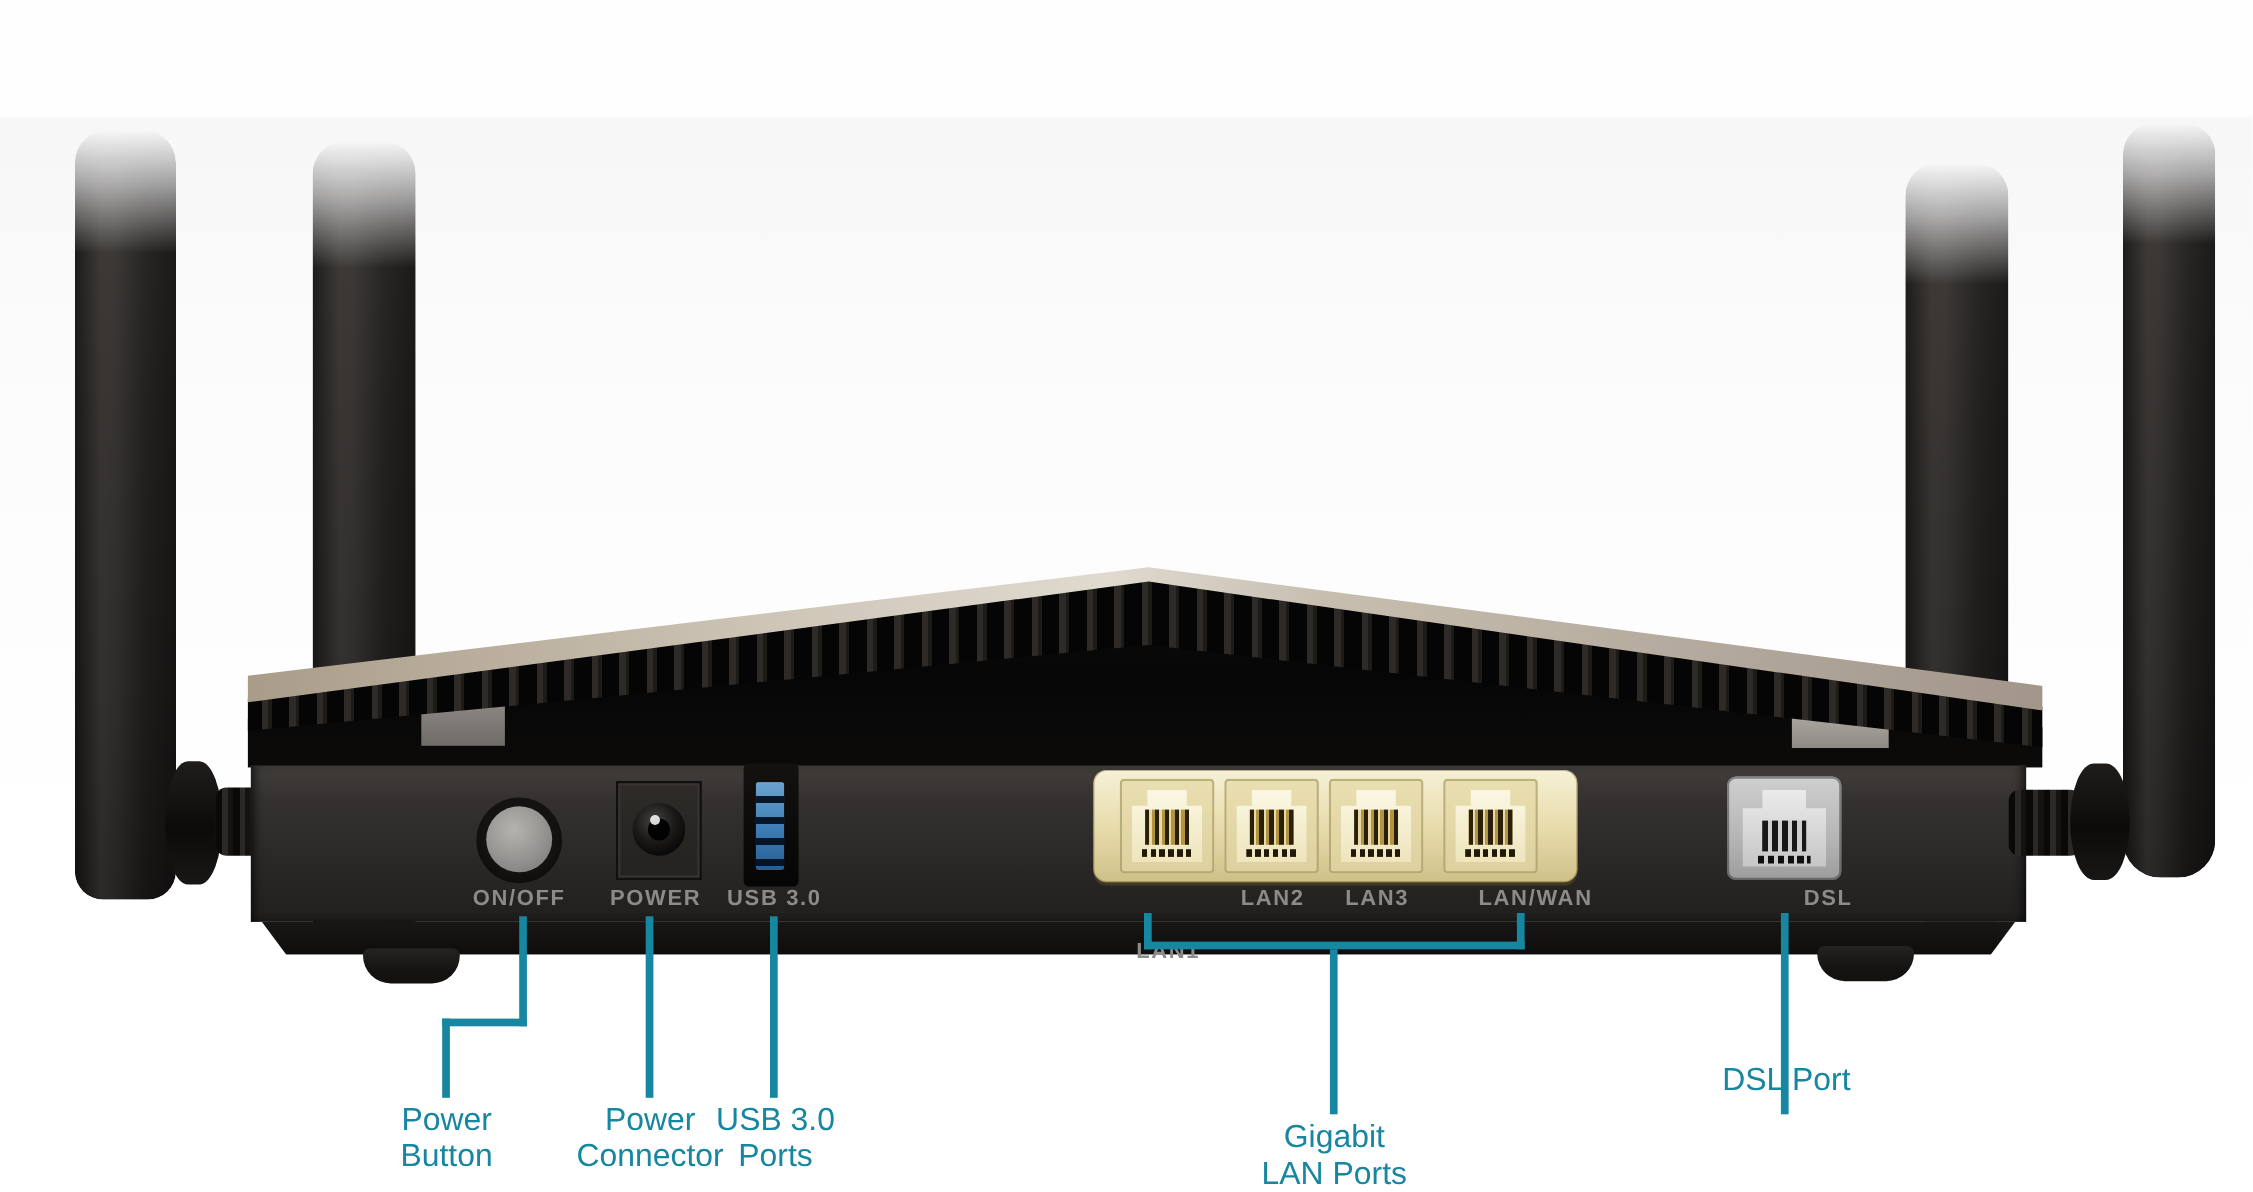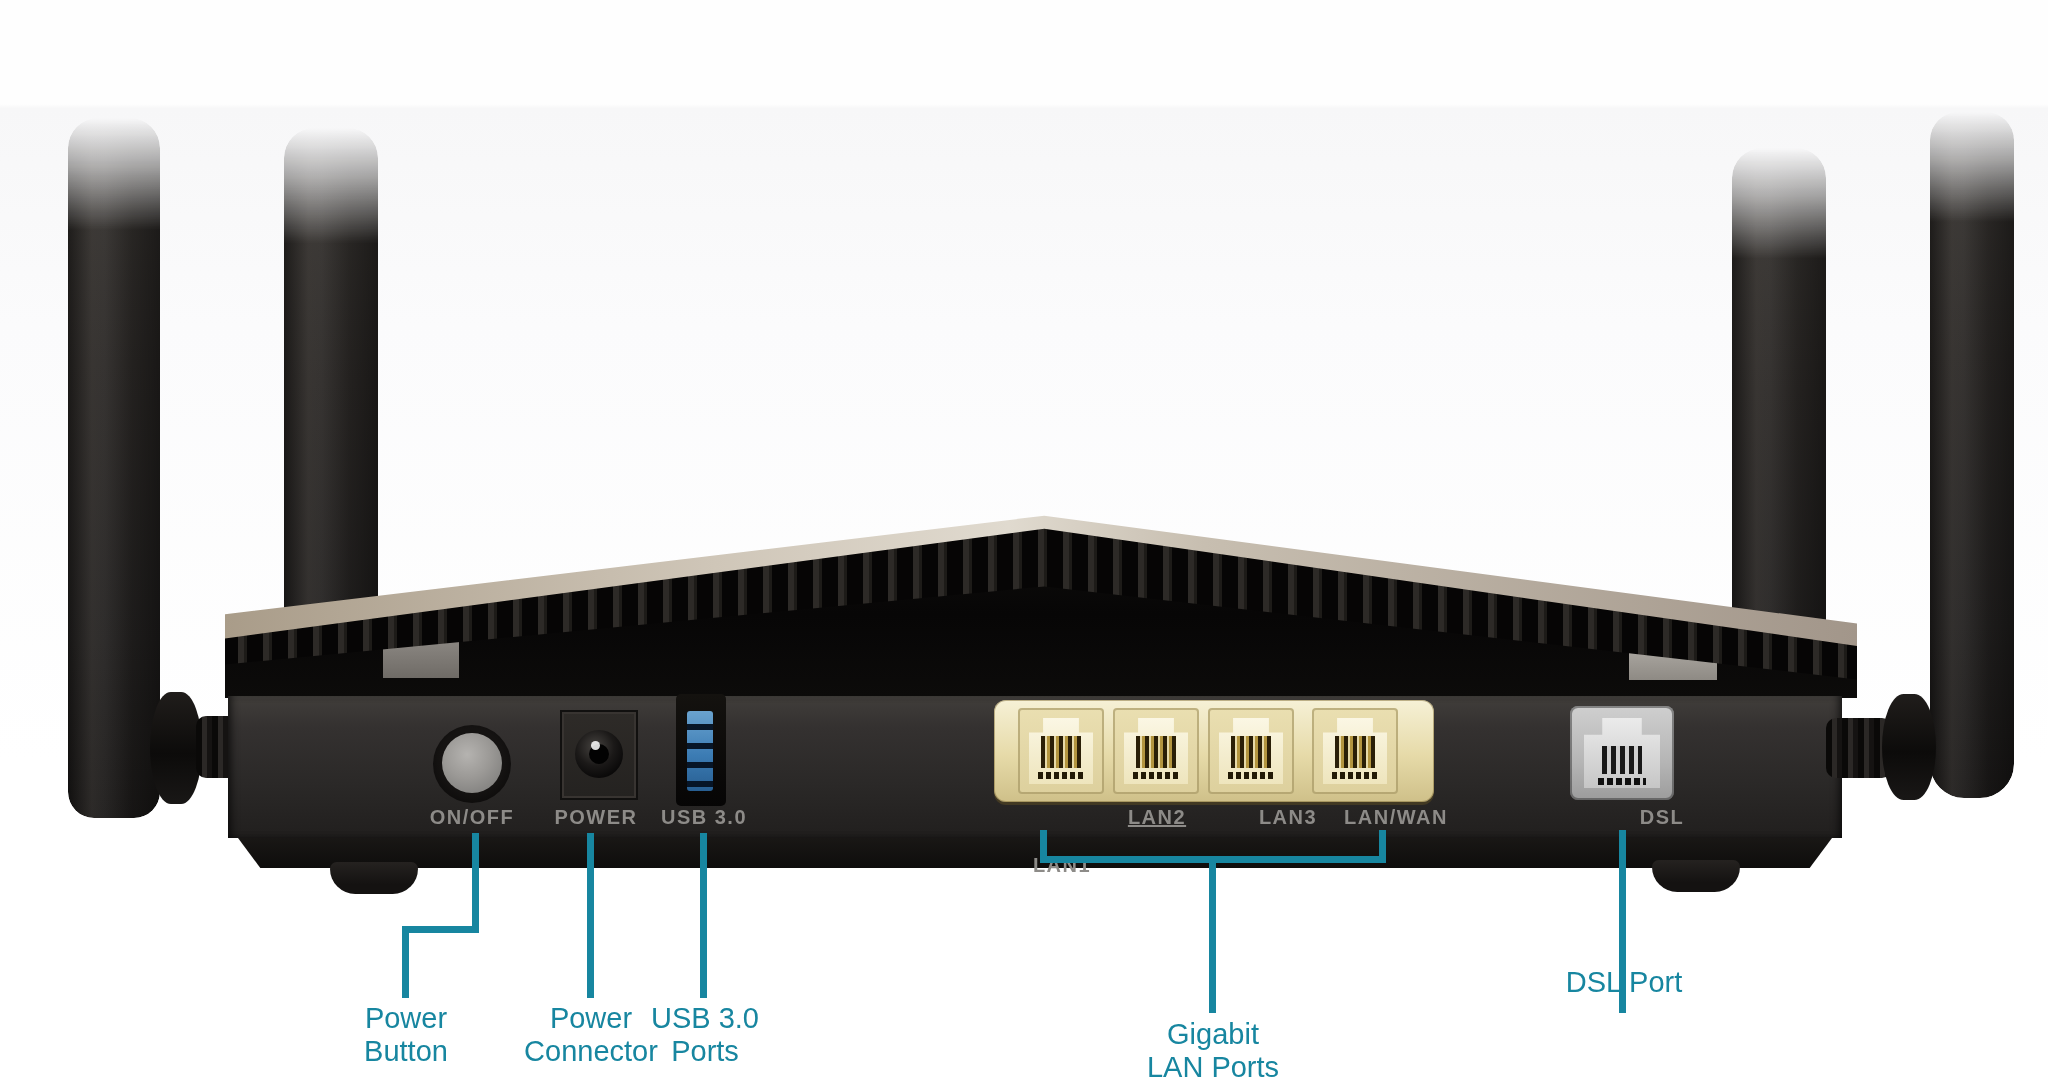--- a/index.html
+++ b/index.html
@@ -196,22 +196,22 @@
     <div class="dsl-window">
       <div class="dsl-pins"></div>
       <div class="dsl-dashes"></div>
     </div>
   </div>
 
   <div class="port-label" style="left:472px;">ON/OFF</div>
   <div class="port-label" style="left:596px;">POWER</div>
   <div class="port-label" style="left:704px;">USB 3.0</div>
   <div class="port-label" style="left:1062px;margin-top:48px;">LAN1</div>
-  <div class="port-label" style="left:1157px;text-decoration:underline;">LAN2</div>
-  <div class="port-label" style="left:1252px;margin-left:36px;">LAN3</div>
+  <div class="port-label" style="left:1157px;">LAN2</div>
+  <div class="port-label" style="left:1252px;">LAN3</div>
   <div class="port-label" style="left:1396px;">LAN/WAN</div>
   <div class="port-label" style="left:1662px;">DSL</div>
 
   <div class="cline" style="left:472px;top:833px;width:7px;height:100px;"></div>
   <div class="cline" style="left:402px;top:926px;width:77px;height:7px;"></div>
   <div class="cline" style="left:402px;top:926px;width:7px;height:72px;"></div>
 
   <div class="cline" style="left:587px;top:833px;width:7px;height:165px;"></div>
   <div class="cline" style="left:700px;top:833px;width:7px;height:165px;"></div>
 

